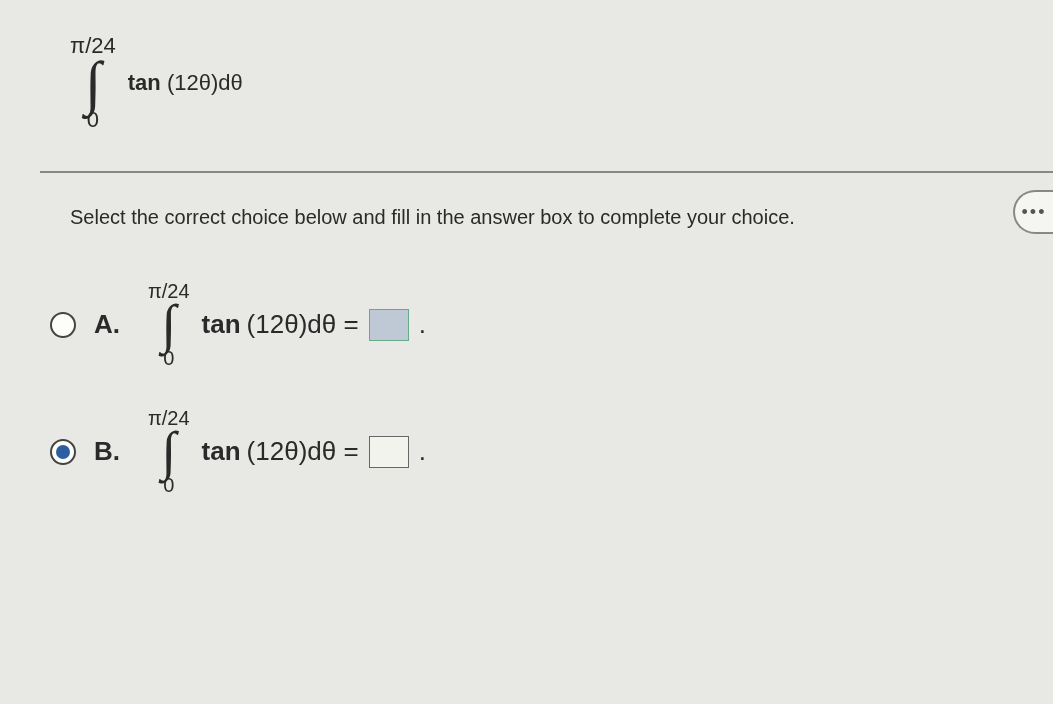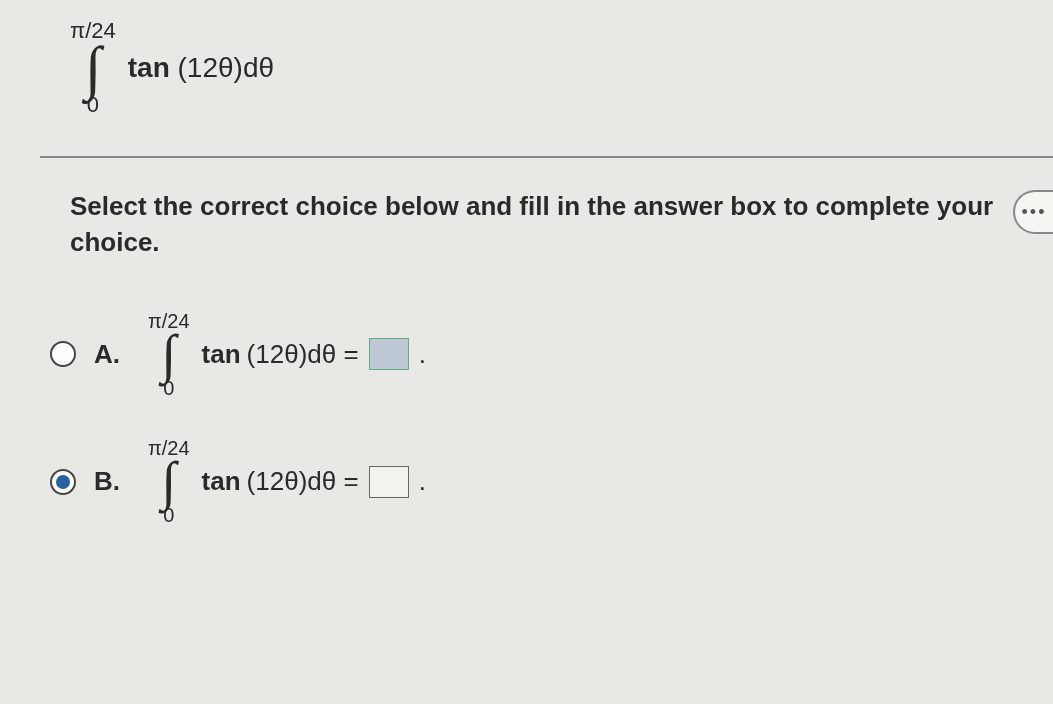--- a/index.html
+++ b/index.html
@@ -8,21 +8,21 @@
     padding: 0;
     width: 1053px;
     height: 704px;
     font-family: Arial, Helvetica, sans-serif;
     background: #e8e9e4;
     color: #2a2a2a;
     position: relative;
     overflow: hidden;
   }
   .page {
-    padding: 20px 40px 20px 70px;
+    padding: 35px 40px 20px 70px;
   }
   .integral-block {
     display: flex;
     align-items: center;
     gap: 12px;
     font-size: 26px;
     margin-bottom: 40px;
   }
   .integral-sym {
     display: flex;
@@ -36,34 +36,33 @@
   .int-lower {
     font-size: 22px;
   }
   .int-sign {
     font-size: 60px;
     line-height: 0.8;
     font-family: "Times New Roman", serif;
     padding: 2px 0;
   }
   .integrand {
-    font-size: 28px;
+    font-size: 22px;
   }
   .bold { font-weight: bold; }
   .hr {
     border: none;
     border-top: 2px solid #888;
     margin: 30px 0 30px -30px;
     width: 1020px;
   }
   .instructions {
-    font-size: 26px;
+    font-size: 20px;
     line-height: 1.4;
     margin-bottom: 50px;
-    font-weight: bold;
   }
   .choice {
     display: flex;
     align-items: center;
     gap: 18px;
     font-size: 26px;
     margin-bottom: 40px;
     margin-left: -20px;
   }
   .radio {

